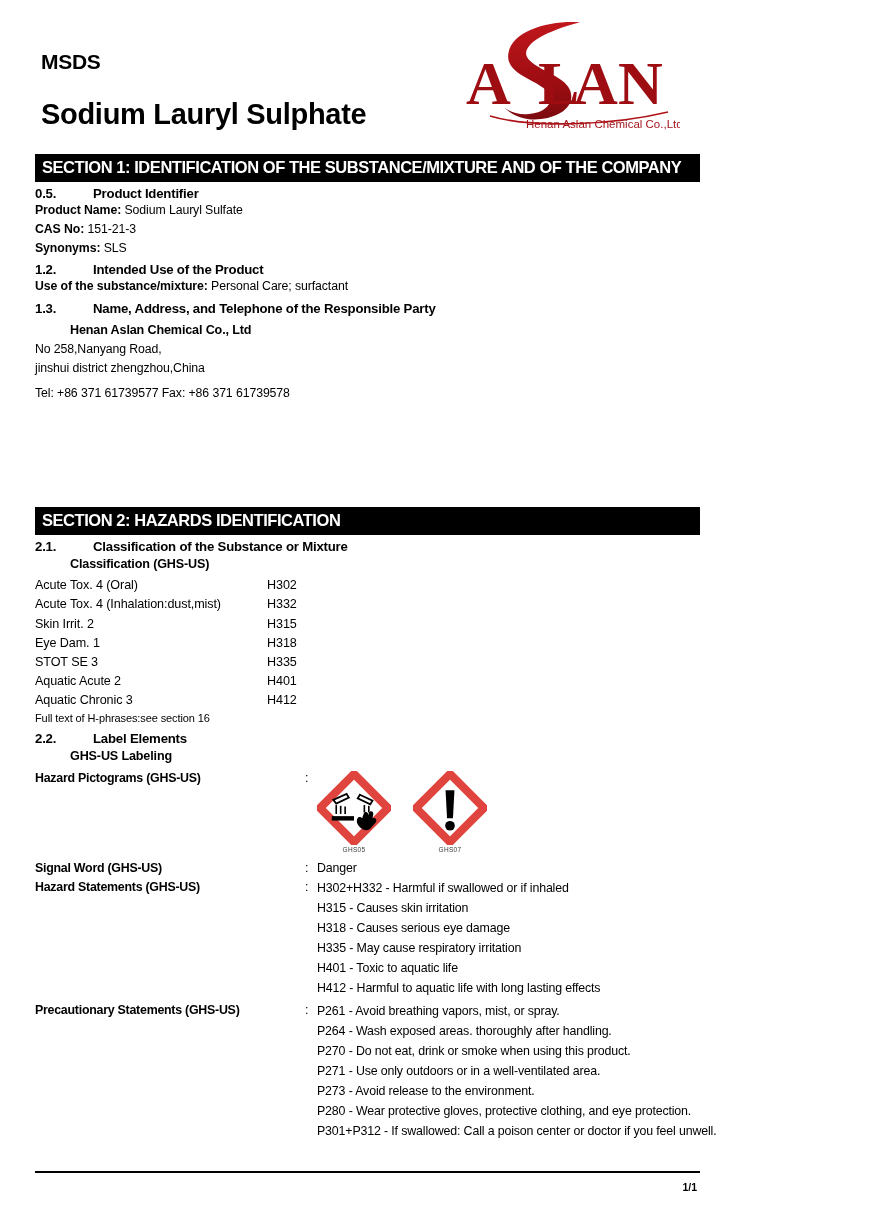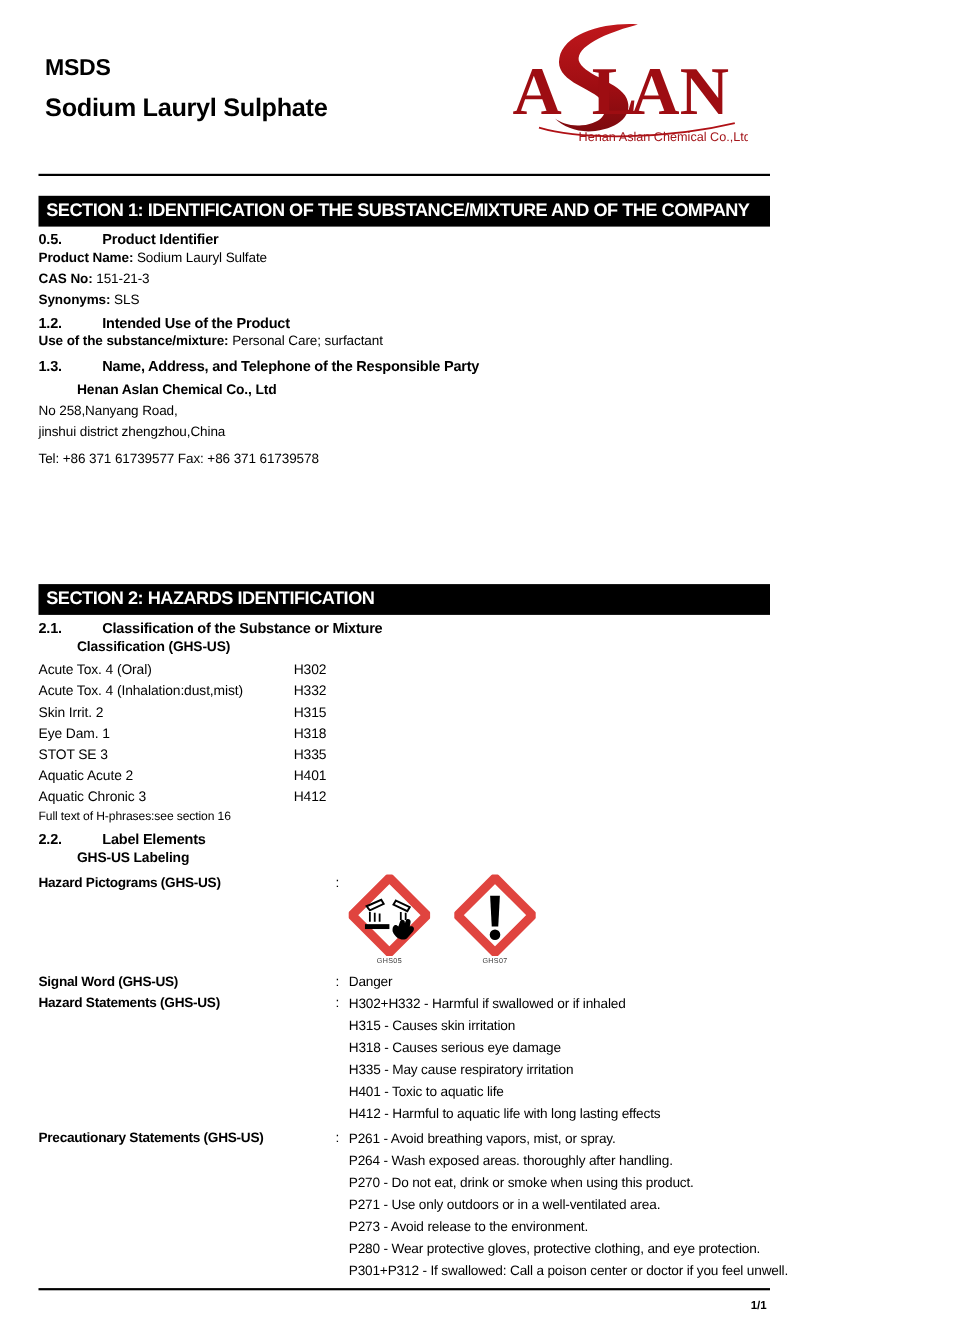--- a/index.html
+++ b/index.html
@@ -14,22 +14,22 @@
   }
   .page { position:relative; width:735px; height:1209px; padding:0 35px; }
 
   
   .header { position:relative; height:150px; }
   .doc-kicker {
     position:absolute; left:6px; top:50px;
     font-size:21px; font-weight:bold; letter-spacing:-0.3px;
   }
   .doc-title {
-    position:absolute; left:6px; top:84px;
-    font-size:23px; font-weight:bold; letter-spacing:-0.3px;
+    position:absolute; left:6px; top:98px;
+    font-size:29px; font-weight:bold; letter-spacing:-0.3px;
   }
 
   
   .logo { position:absolute; right:20px; top:12px; width:220px; height:125px; }
   .logo svg { display:block; }
 
   
   .hrule-top {
     position:absolute; left:35px; right:35px; top:158px;
     border-top:2.5px solid #000;
@@ -122,21 +122,21 @@
         <text x="158" y="92" font-family="'Liberation Serif', serif" font-size="62" font-weight="bold" fill="#9e0d12">N</text>
 
         <path d="M30 104 C70 116 150 114 208 100" stroke="#b01116" stroke-width="1.6" fill="none"></path>
         <text x="66" y="116" font-family="'Liberation Sans', sans-serif" font-size="11.5" fill="#a3151a">Henan Aslan Chemical Co.,Ltd</text>
       </svg>
     </div>
   </div>
 
   <div class="hrule-top"></div>
 
-  <div style="margin-top:28px;">
+  <div style="margin-top:4px;">
     <div class="section-bar">SECTION 1: IDENTIFICATION OF THE SUBSTANCE/MIXTURE AND OF THE COMPANY</div>
 
     <div class="sub-head">
       <span class="num">0.5.</span>
       <span>Product Identifier</span>
     </div>
 
     <div class="body-line">
       <b>Product Name:</b>
       <span>Sodium Lauryl Sulfate</span>

